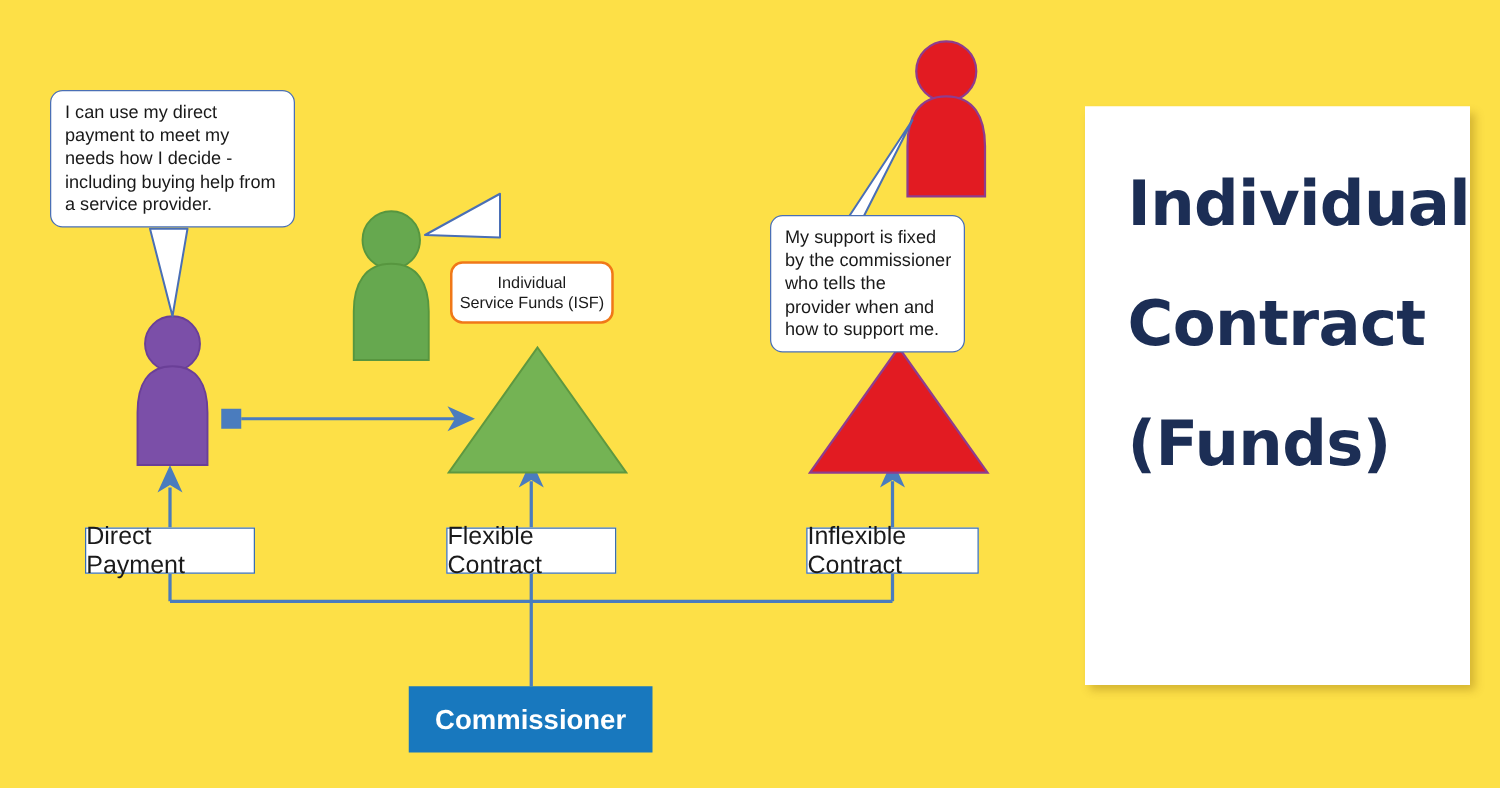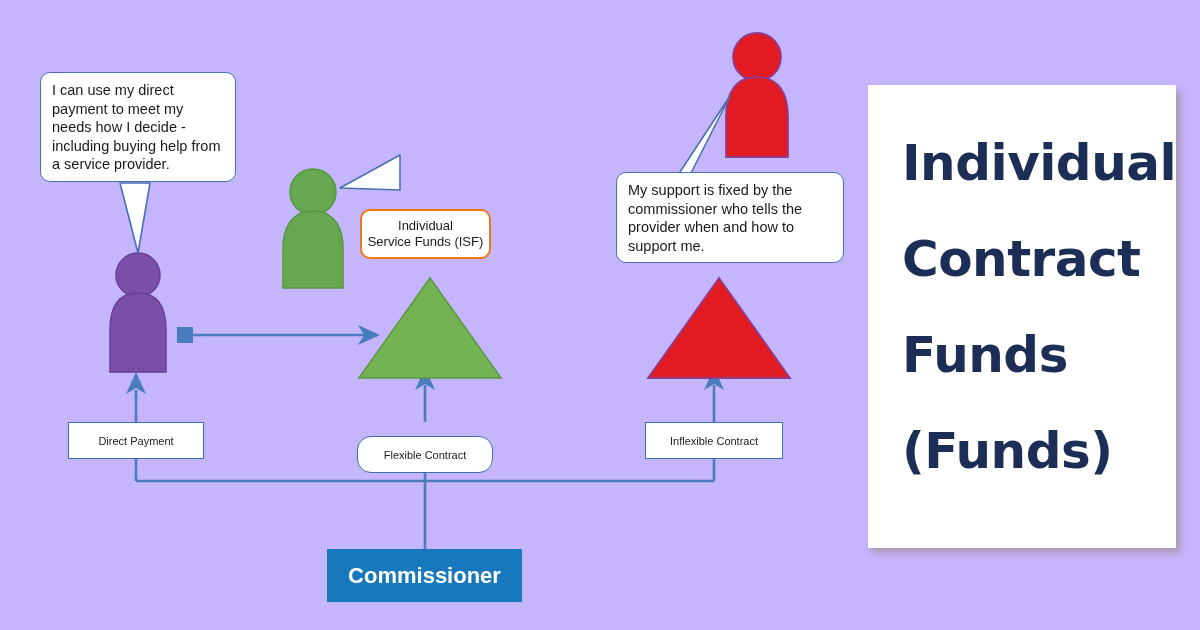--- a/index.html
+++ b/index.html
@@ -9,21 +9,21 @@
   body {
     width: 1200px;
     height: 630px;
     overflow: hidden;
     font-family: "Liberation Sans", sans-serif;
   }
   #stage {
     position: relative;
     width: 1200px;
     height: 630px;
-    background: #c4b5fd;
+    background: #fde047;
   }
   #svg-layer {
     position: absolute;
     left: 0;
     top: 0;
     width: 1200px;
     height: 630px;
   }
 
   
@@ -39,39 +39,39 @@
     padding: 8px 10px 7px 11px;
     z-index: 6;
   }
   #bubble-direct-payment {
     left: 40px; top: 72px; width: 196px;
   }
   #bubble-isf {
     left: 400px; top: 80px; width: 202px;
   }
   #bubble-inflexible {
-    left: 616px; top: 172px; width: 228px; border-radius: 10px;
+    left: 616px; top: 172px; width: 156px; border-radius: 10px;
   }
 
   
   .contract-box {
     position: absolute;
     background: #FFFFFF;
     border: 1.8px solid #3a6fb0;
     box-sizing: border-box;
     display: flex;
     align-items: center;
     justify-content: center;
-    font-size: 11px;
+    font-size: 20px;
     color: #1a1a1a;
     height: 37px;
     z-index: 5;
   }
   #box-direct-payment { left: 68px; top: 422px; width: 136px; }
-  #box-flexible       { left: 357px; top: 436px; width: 136px; border-radius: 14px; }
+  #box-flexible       { left: 357px; top: 422px; width: 136px; }
   #box-inflexible     { left: 645px; top: 422px; width: 138px; }
 
   #isf-chip {
     position: absolute;
     left: 360px; top: 209px;
     width: 131px; height: 50px;
     background: #FFFFFF;
     border: 2.6px solid #F07818;
     border-radius: 10px;
     box-sizing: border-box;
@@ -207,17 +207,16 @@
     <span>Inflexible Contract</span>
   </div>
 
   <div id="commissioner-box">
     <span>Commissioner</span>
   </div>
 
   <div id="title-panel">
     <div class="title-line">Individual</div>
     <div class="title-line">Contract</div>
-    <div class="title-line">Funds</div>
     <div class="title-line">(Funds)</div>
   </div>
 
 </div>
 
 </body></html>

